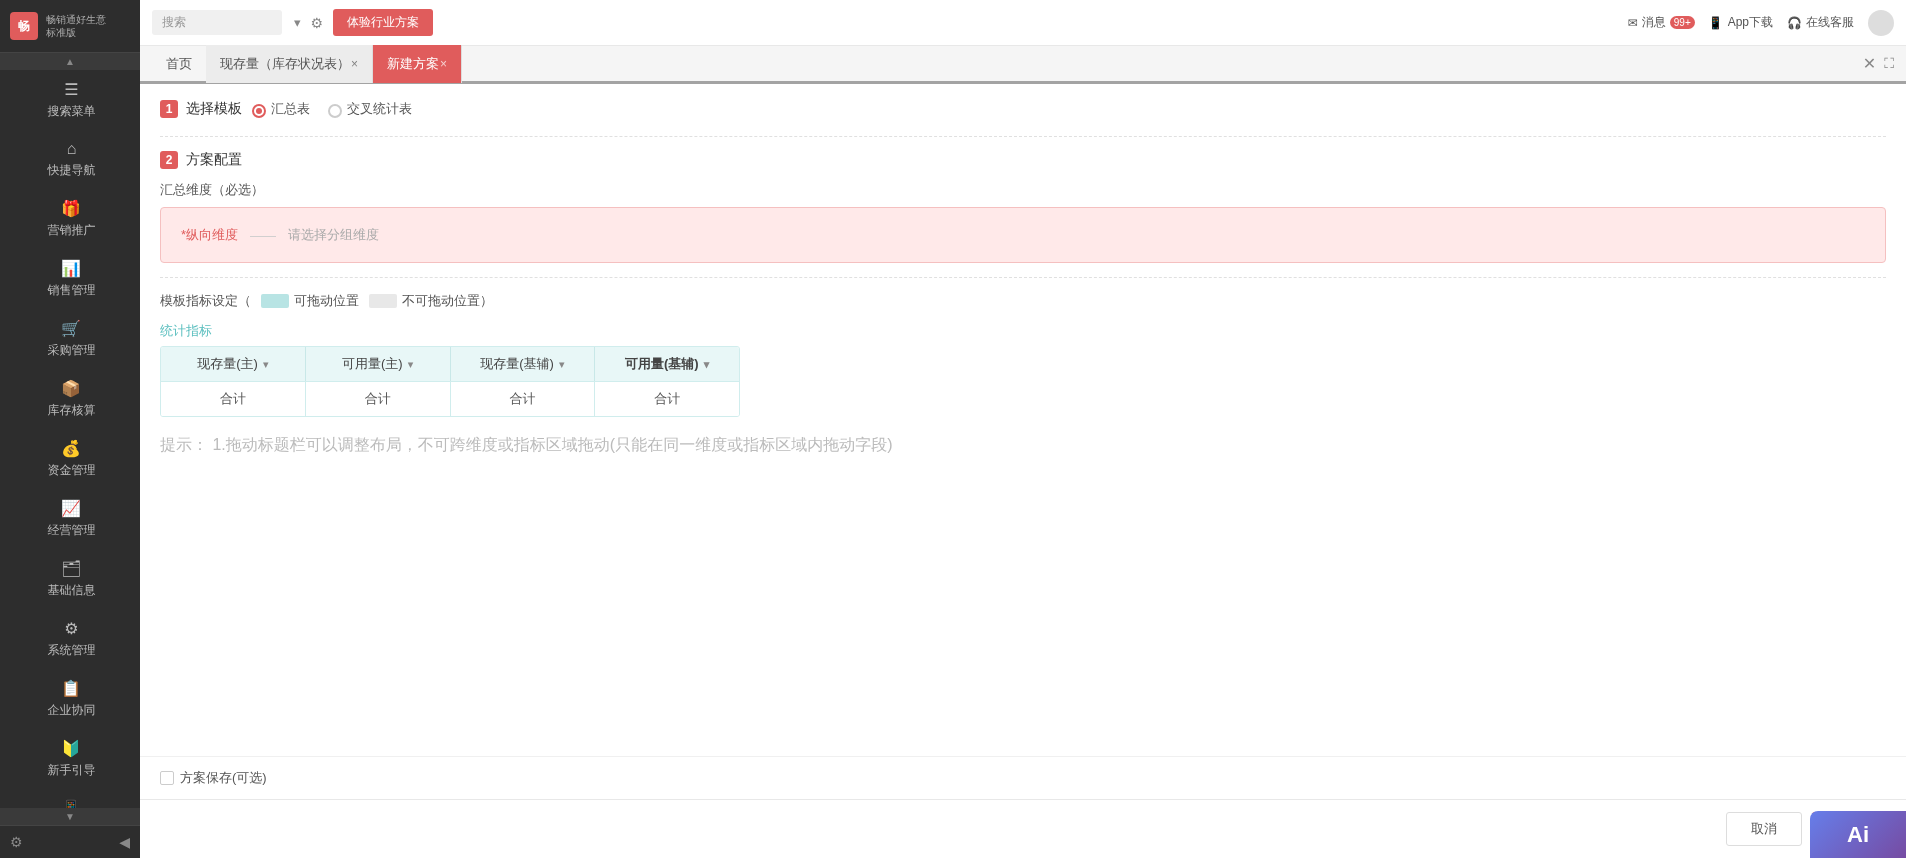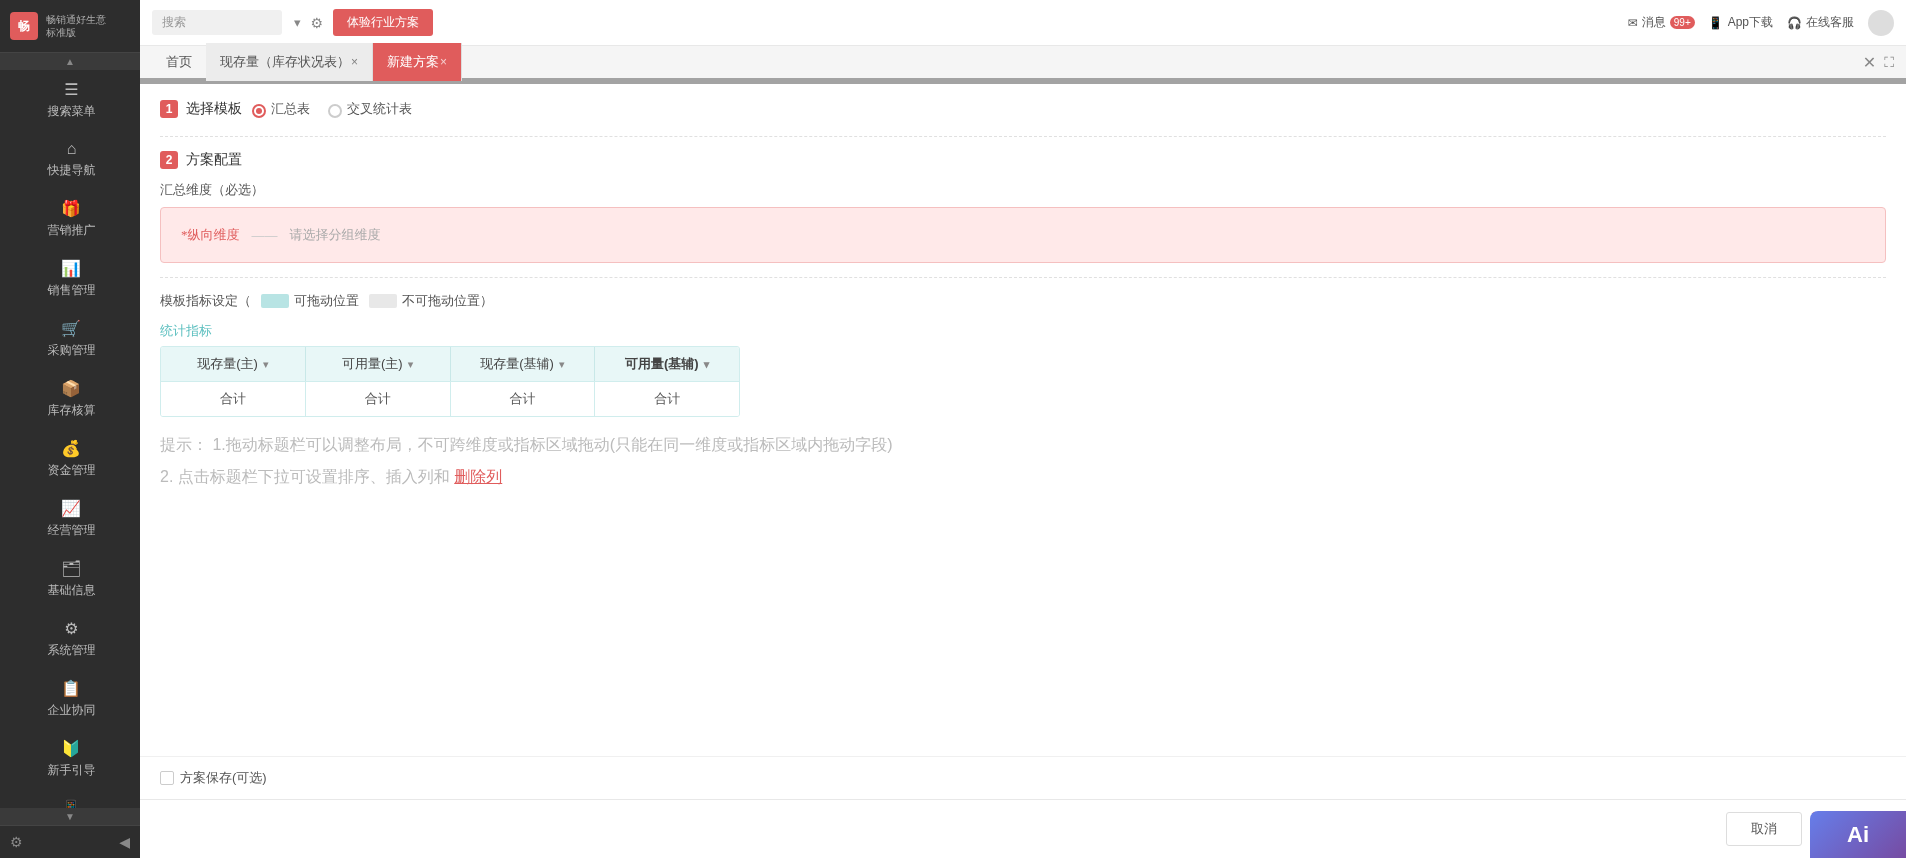--- a/index.html
+++ b/index.html
@@ -119,21 +119,21 @@
 
     
     .tabs-bar {
       background: #f5f5f5;
       display: flex;
       align-items: center;
       padding: 0 12px;
       height: 38px;
       flex-shrink: 0;
       gap: 0;
-      border-bottom: 6px solid #a3a3a3;
+      border-bottom: 3px solid #a3a3a3;
     }
     .tab {
       display: flex;
       align-items: center;
       padding: 0 14px;
       height: 38px;
       font-size: 13px;
       cursor: pointer;
       gap: 1px;
       color: #555;
@@ -219,21 +219,20 @@
       padding: 18px 20px;
       display: flex;
       align-items: center;
       gap: 12px;
       margin-bottom: 14px;
     }
     .dimension-required-label {
       color: #e05c5c;
       font-size: 13px;
       white-space: nowrap;
-      font-family: Liberation Serif, serif;
     }
     .dimension-required-dash { color: #ccc; }
     .dimension-required-placeholder { color: #aaa; font-size: 13px; }
 
     
     .template-indicator {
       display: flex;
       align-items: center;
       gap: 10px;
       font-size: 13px;
@@ -562,24 +561,20 @@
             <div class="stats-table-cell">合计</div>
             <div class="stats-table-cell">合计</div>
           </div>
         </div>
 
         <div class="tips-section">
           <p>
             <span>提示：</span>
             <span>1.拖动标题栏可以调整布局，不可跨维度或指标区域拖动(只能在同一维度或指标区域内拖动字段)</span>
           </p>
-          <p>
-            <span>2. 点击标题栏下拉可设置排序、插入列和</span>
-            <span class="tip-link">删除列</span>
-          </p>
         </div>
       </div>
     </div>
 
     <div class="save-option">
       <div class="save-checkbox"></div>
       <span class="save-label">方案保存(可选)</span>
     </div>
 
     <div class="footer-bar">

